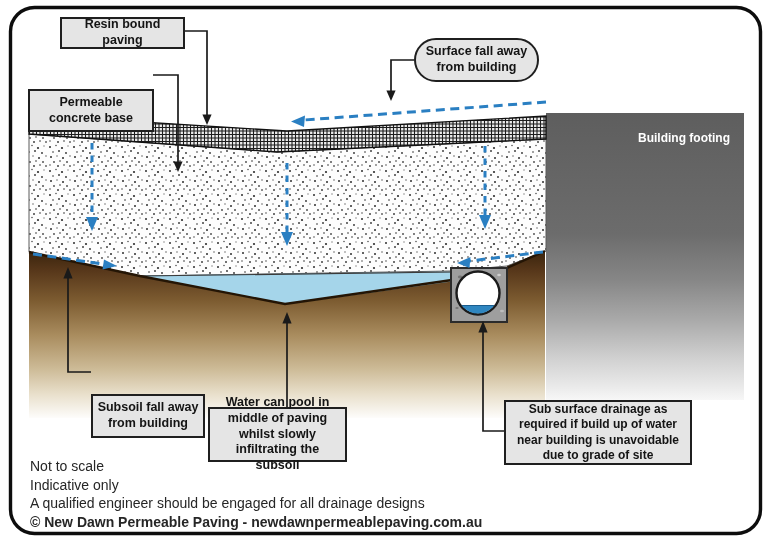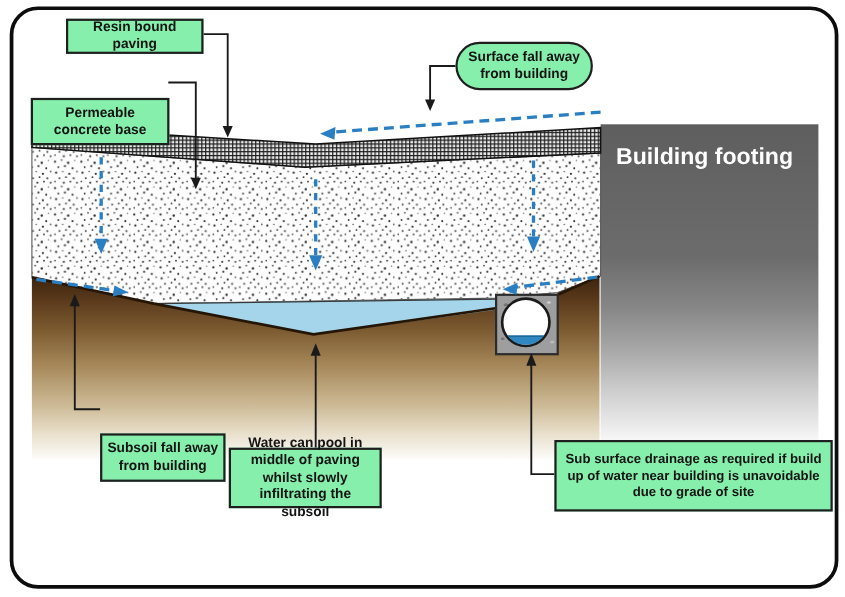--- a/index.html
+++ b/index.html
@@ -15,38 +15,38 @@
   body{font-family:"Liberation Sans", sans-serif;}
   .stage{
     position:relative;
     width:768px;height:543px;
     background:#ffffff;
     overflow:hidden;
   }
   .stage svg{position:absolute;left:0;top:0;}
   .callout{
     position:absolute;
-    background:#86efac;
+    background:#e5e5e5;
     border:2px solid #1f1f1f;
     display:flex;align-items:center;justify-content:center;
     text-align:center;
     font-weight:700;
     font-size:12.5px;
     line-height:1.26;
     color:#141414;
     padding:14px 3px;
     z-index:3;
   }
   .callout.small-text{font-size:12px;}
   .region-label{
     position:absolute;
     color:#ffffff;
     font-weight:700;
-    font-size:21px;
-    text-align:left;
+    font-size:12px;
+    text-align:right;
     z-index:3;
   }
   .notes{
     position:absolute;
     left:30px;top:457px;
     font-size:14px;
     line-height:18.5px;
     color:#262626;
     z-index:3;
   }
@@ -184,18 +184,24 @@
   <div class="callout" style="left:60px;top:17px;width:125px;height:27px;">Resin bound paving</div>
 
   <div class="callout" style="left:28px;top:61px;width:126px;height:43px;margin-top:28px;">Permeable concrete base</div>
 
   <div class="callout" style="left:414px;top:38px;width:125px;height:44px;border-radius:22px;">Surface fall away from building</div>
 
   <div class="callout" style="left:91px;top:354px;width:114px;height:44px;margin-top:40px;">Subsoil fall away from building</div>
 
   <div class="callout" style="left:208px;top:407px;width:139px;height:55px;">Water can pool in middle of paving whilst slowly infiltrating the subsoil</div>
 
-  <div class="callout small-text" style="left:504px;top:400px;width:253px;height:65px;">Sub surface drainage as required if build up of water near building is unavoidable due to grade of site</div>
+  <div class="callout small-text" style="left:504px;top:400px;width:188px;height:65px;">Sub surface drainage as required if build up of water near building is unavoidable due to grade of site</div>
 
   <div class="region-label" style="left:560px;top:131px;width:170px;">Building footing</div>
 
+  <div class="notes">
+    <div class="note-line">Not to scale</div>
+    <div class="note-line">Indicative only</div>
+    <div class="note-line">A qualified engineer should be engaged for all drainage designs</div>
+    <div class="note-line bold">© New Dawn Permeable Paving - newdawnpermeablepaving.com.au</div>
+  </div>
 
 </div>
 
 </body></html>

